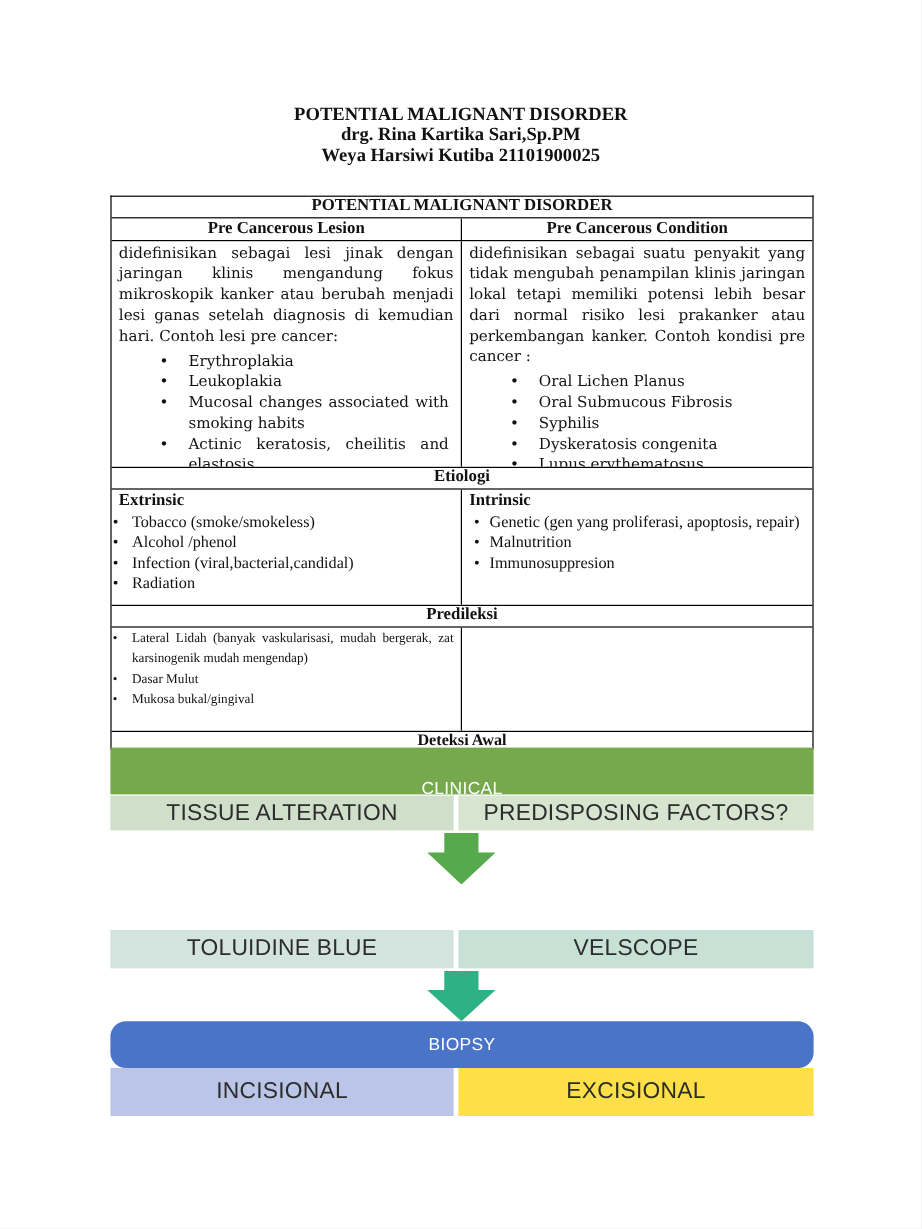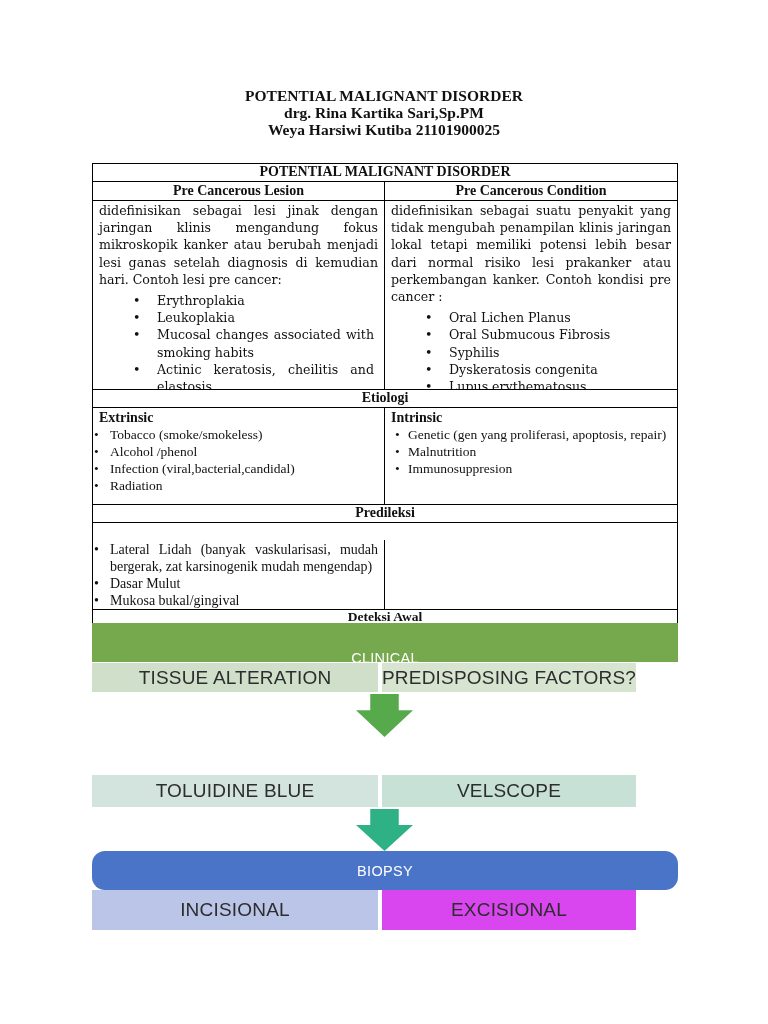--- a/index.html
+++ b/index.html
@@ -24,42 +24,42 @@
   .t-head { height:18px; line-height:16px; font-weight:bold; text-align:center; font-size:14px; }
 
   .t-def { height:189px; font-family:"DejaVu Serif","Liberation Serif",serif;
            font-size:12.6px; line-height:17.2px; }
   .t-def p { margin:0; text-align:justify; }
   .def-list { list-style:none; margin:4px; padding:0; }
   .def-list li { position:relative; padding-left:54px; text-align:justify; }
   .def-list li::before { content:"\2022"; position:absolute; left:30px; }
 
   .t-etio { height:97px; font-size:13.5px; line-height:17px; }
-  .t-pred { height:87px; font-size:14px; line-height:17px;align-items:flex-end; }
+  .t-pred { height:87px; font-size:11px; line-height:17px; }
   .cell-head { font-weight:bold; font-size:14px; line-height:17px; }
   .hang-list { list-style:none; margin:0 0 0 -5px; padding:0; }
   .hang-list li { position:relative; padding-left:16px; }
   .hang-list li::before { content:"\2022"; position:absolute; left:0; }
   .hang-list li.just { text-align:justify; }
   .dot-list { list-style:none; margin:0; padding:0; }
   .dot-list li { position:relative; padding-left:17px; }
   .dot-list li::before { content:"\2022"; position:absolute; left:4px; }
 
   .t-deteksi { height:15px; line-height:13px; font-weight:bold; text-align:center; font-size:13.5px; }
 
   
   .bar { position:absolute; left:92px; width:586px; overflow:hidden; }
   .bar-label { position:absolute; left:0; right:0; bottom:-4px; text-align:center; color:#fff;
                font-family:"Liberation Sans",sans-serif; font-size:14.5px; letter-spacing:.3px; }
   #bar1 { top:623px; height:39px; }
   #bar2 { top:738px; height:37px; }
   #bar3 { top:851px; height:39px; display:flex; align-items:center; justify-content:center; }
   #bar3 .bar-label { position:static; }
 
-  .boxrow { position:absolute; left:92px; width:544px; display:flex; gap:4px; }
+  .boxrow { position:absolute; left:92px; width:586px; display:flex; gap:4px; }
   #boxrow1 { top:663px; height:29px; }
   #boxrow2 { top:775px; height:32px; }
   #boxrow3 { top:890px; height:40px; }
   .sub-box { display:flex; align-items:center; justify-content:center;
              font-family:"Liberation Sans",sans-serif; font-size:19px; color:#2d2d2d;
              letter-spacing:.2px; white-space:nowrap; overflow:hidden; }
   .sub-box--l { flex:0 0 286px; }
   .sub-box--r { flex:1; }
 
   .arrow { position:absolute; width:57px;
@@ -170,18 +170,18 @@
   </div>
   <div class="arrow" id="arrow2" style="background: rgb(46, 177, 133);"></div>
 
   <div class="bar" id="bar3" style="background: rgb(74, 116, 200); border-radius: 13px;">
     <span class="bar-label">BIOPSY</span>
   </div>
   <div class="boxrow" id="boxrow3">
     <div class="sub-box sub-box--l" style="background: rgb(186, 197, 232);">
       <span>INCISIONAL</span>
     </div>
-    <div class="sub-box sub-box--r" style="background: #d946ef;">
+    <div class="sub-box sub-box--r" style="background: #fde047;">
       <span>EXCISIONAL</span>
     </div>
   </div>
 
 </div>
 
 </body></html>

